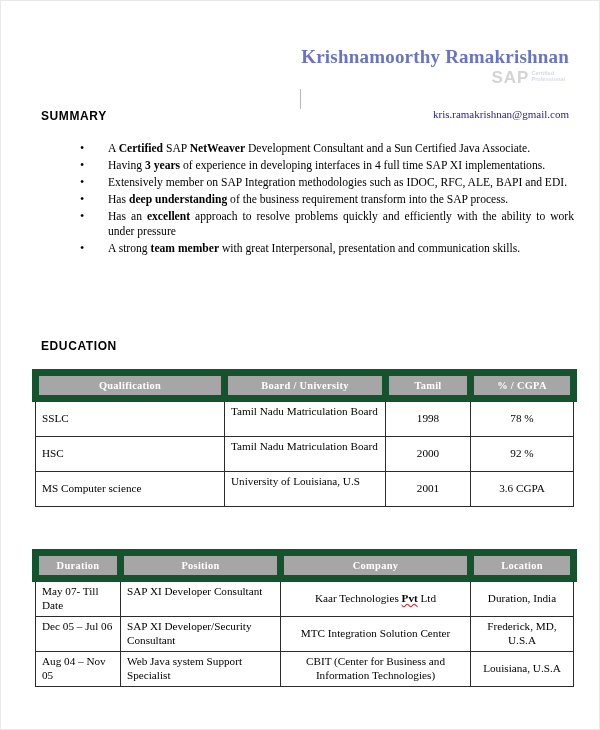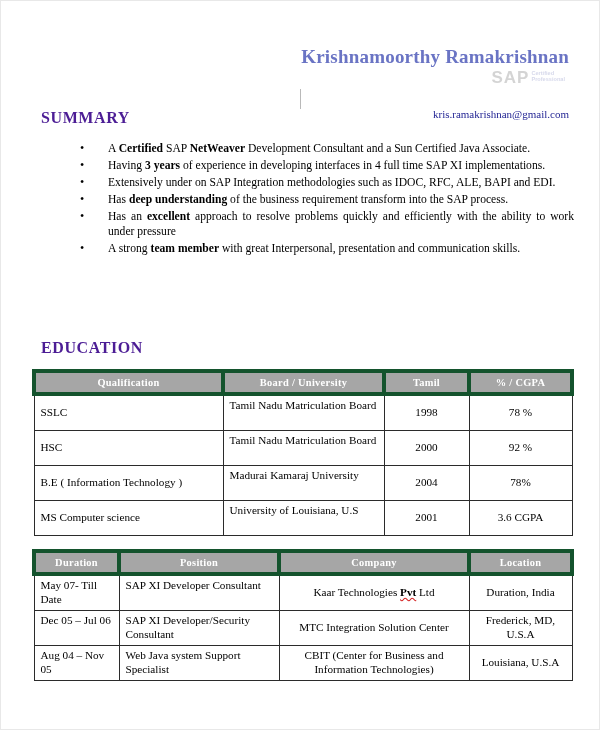--- a/index.html
+++ b/index.html
@@ -78,25 +78,25 @@
     top: 88px;
     width: 1px;
     height: 20px;
     background: #b9b9b9;
   }
 
   
   .section-heading {
     position: absolute;
     left: 40px;
-    font-family: Liberation Serif, serif;
-    font-weight: bold;
-    font-size: 16px;
+    font-family: Liberation Sans, sans-serif;
+    font-weight: bold;
+    font-size: 12px;
     letter-spacing: 0.6px;
-    color: #4c1d95;
+    color: #000000;
   }
   #heading-summary { top: 108px; }
   #heading-education { top: 338px; }
   #heading-employment { top: 546px; text-align: right; }
 
   
   .summary-list {
     position: absolute;
     left: 78px;
     top: 139px;
@@ -136,21 +136,21 @@
   #table-employment { top: 548px; }
 
   .doc-table th {
     background: #a6a6a6;
     color: #ffffff;
     font-weight: bold;
     font-size: 10.4px;
     letter-spacing: 0.3px;
     text-align: center;
     padding: 2px 4px;
-    border: 4px solid #14532d;
+    border: 7px solid #14532d;
     height: 15px;
   }
   .doc-table td {
     border: 1px solid #2b2b2b;
     padding: 3px 6px;
     vertical-align: top;
     line-height: 1.22;
     height: 28px;
   }
   .doc-table td.center {
@@ -200,21 +200,21 @@
     </div>
     <div class="cand-email">kris.ramakrishnan@gmail.com</div>
   </div>
 
   <div class="caret"></div>
 
   <div class="section-heading" id="heading-summary">SUMMARY</div>
   <ul class="summary-list" id="summary-list">
       <li><span>A </span><b>Certified</b><span> SAP </span><b>NetWeaver</b><span> Development Consultant and a Sun Certified Java Associate.</span></li>
       <li><span>Having </span><b>3 years</b><span> of experience in developing interfaces in 4 full time SAP XI implementations.</span></li>
-      <li><span>Extensively under on SAP Integration methodologies such as IDOC, RFC, ALE, BAPI and EDI.</span></li>
+      <li><span>Extensively member on SAP Integration methodologies such as IDOC, RFC, ALE, BAPI and EDI.</span></li>
       <li><span>Has </span><b>deep understanding</b><span> of the business requirement transform into the SAP process.</span></li>
       <li><span>Has an </span><b>excellent</b><span> approach to resolve problems quickly and efficiently with the ability to work under pressure</span></li>
       <li><span>A strong </span><b>team member</b><span> with great Interpersonal, presentation and communication skills.</span></li>
     </ul>
 
   <div class="section-heading" id="heading-education">EDUCATION</div>
   <table class="doc-table" id="table-education">
     <colgroup>
         <col class="c1">
         <col class="c2">
@@ -236,26 +236,20 @@
           <td class="center">1998</td>
           <td class="center">78 %</td>
         </tr>
         <tr>
           <td class="mid-left">HSC</td>
           <td>Tamil Nadu Matriculation Board</td>
           <td class="center">2000</td>
           <td class="center">92 %</td>
         </tr>
         <tr>
-          <td class="mid-left">B.E ( Information Technology )</td>
-          <td>Madurai Kamaraj University</td>
-          <td class="center">2004</td>
-          <td class="center">78%</td>
-        </tr>
-        <tr>
           <td class="mid-left">MS Computer science</td>
           <td>University of Louisiana, U.S</td>
           <td class="center">2001</td>
           <td class="center">3.6 CGPA</td>
         </tr>
       </tbody>
   </table>
 
   <div class="section-heading" id="heading-employment">EMPLOYMENT SUMMARY</div>
   <table class="doc-table" id="table-employment">

